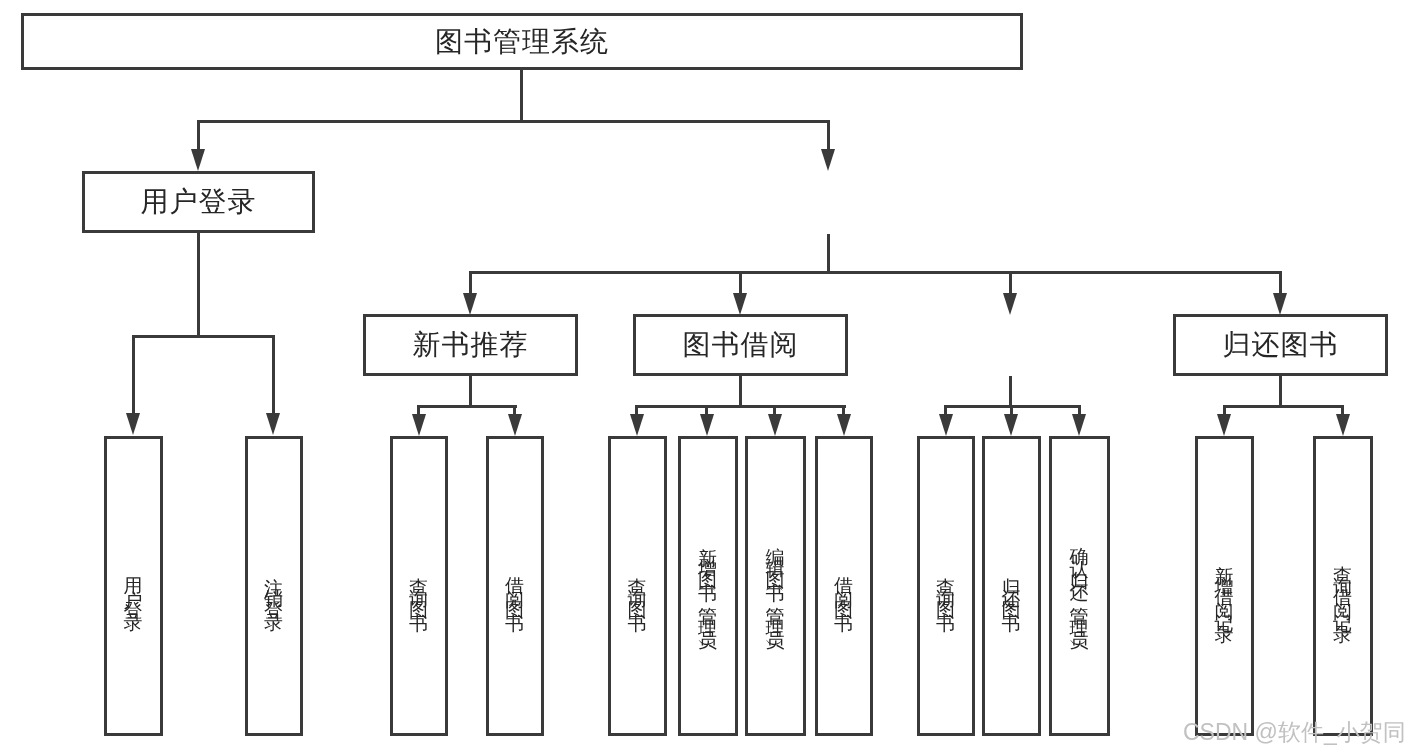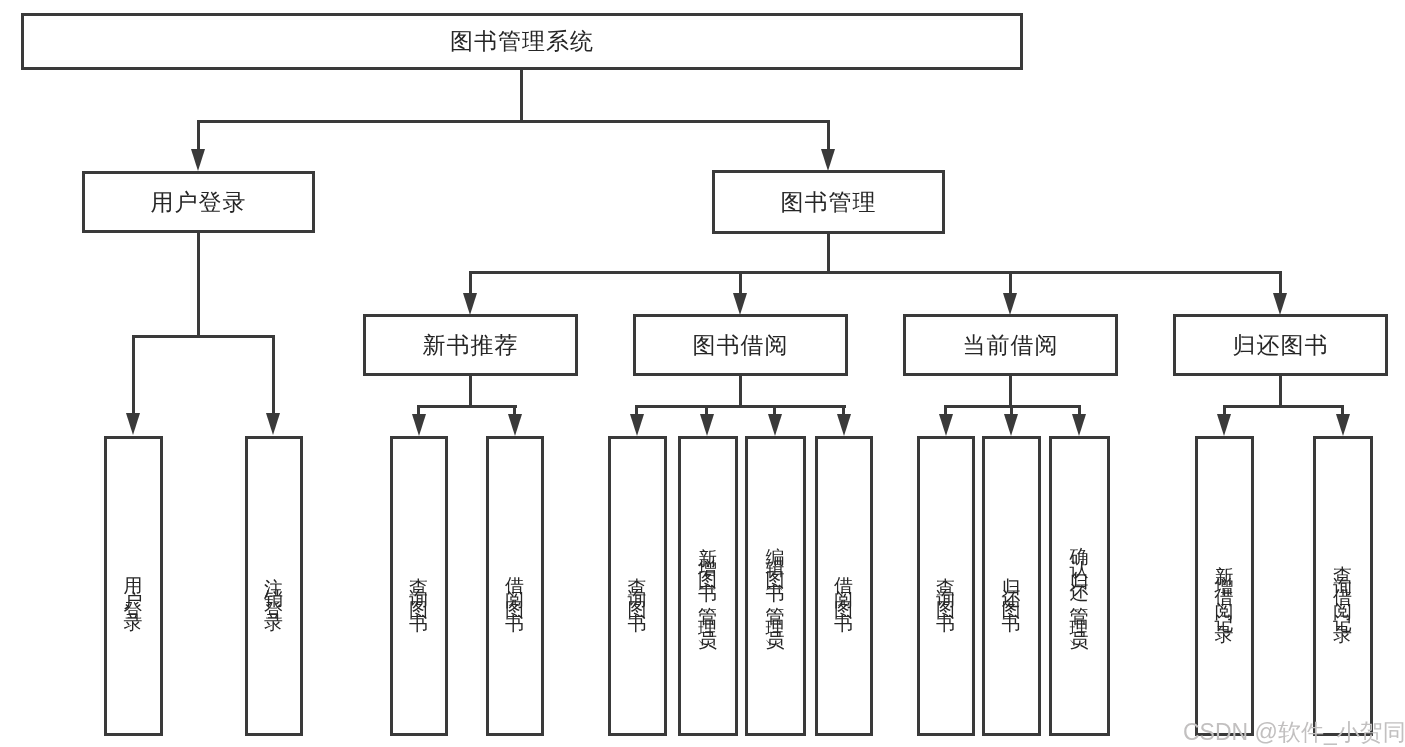--- a/index.html
+++ b/index.html
@@ -11,21 +11,21 @@
     overflow:hidden;
   }
   .box{
     position:absolute;
     box-sizing:border-box;
     border:3px solid #3a3a3a;
     background:#ffffff;
     display:flex;align-items:center;justify-content:center;
     color:#262626;
   }
-  .hlabel{font-size:23px;letter-spacing:1px;}
+  .hlabel{font-size:28px;letter-spacing:1px;}
   .vlabel{font-size:19px;}
   .vlabel .vtext{
     writing-mode:vertical-rl;
     letter-spacing:12px;
     line-height:1;
     white-space:nowrap;
   }
   .vl{position:absolute;width:3px;background:#3a3a3a;}
   .hl{position:absolute;height:3px;background:#3a3a3a;}
   .arrow{
@@ -54,23 +54,20 @@
   <div class="vl" style="left:520px;top:70px;height:52px;"></div>
   <div class="hl" style="left:197px;top:120px;width:633px;"></div>
   <div class="vl" style="left:197px;top:120px;height:31px;"></div>
   <div class="arrow" style="left:191px;top:149px;"></div>
   <div class="vl" style="left:827px;top:120px;height:31px;"></div>
   <div class="arrow" style="left:821px;top:149px;"></div>
 
   <div class="box hlabel" style="left:82px;top:171px;width:233px;height:62px;">
     <span>用户登录</span>
   </div>
-  <div class="box hlabel" style="left:712px;top:170px;width:233px;height:64px;">
-    <span>图书管理</span>
-  </div>
 
   <div class="vl" style="left:197px;top:233px;height:104px;"></div>
   <div class="hl" style="left:132px;top:335px;width:143px;"></div>
   <div class="vl" style="left:132px;top:335px;height:79px;"></div>
   <div class="arrow" style="left:126px;top:413px;"></div>
   <div class="vl" style="left:272px;top:335px;height:79px;"></div>
   <div class="arrow" style="left:266px;top:413px;"></div>
 
   <div class="vl" style="left:827px;top:234px;height:39px;"></div>
   <div class="hl" style="left:469px;top:271px;width:813px;"></div>
@@ -81,23 +78,20 @@
   <div class="vl" style="left:1009px;top:271px;height:24px;"></div>
   <div class="arrow" style="left:1003px;top:293px;"></div>
   <div class="vl" style="left:1279px;top:271px;height:24px;"></div>
   <div class="arrow" style="left:1273px;top:293px;"></div>
 
   <div class="box hlabel" style="left:363px;top:314px;width:215px;height:62px;">
     <span>新书推荐</span>
   </div>
   <div class="box hlabel" style="left:633px;top:314px;width:215px;height:62px;">
     <span>图书借阅</span>
-  </div>
-  <div class="box hlabel" style="left:903px;top:314px;width:215px;height:62px;">
-    <span>当前借阅</span>
   </div>
   <div class="box hlabel" style="left:1173px;top:314px;width:215px;height:62px;">
     <span>归还图书</span>
   </div>
 
   <div class="vl" style="left:469px;top:376px;height:32px;"></div>
   <div class="hl" style="left:417px;top:405px;width:100px;"></div>
   <div class="vl" style="left:417px;top:405px;height:10px;"></div>
   <div class="arrow" style="left:412px;top:414px;"></div>
   <div class="vl" style="left:513px;top:405px;height:10px;"></div>

